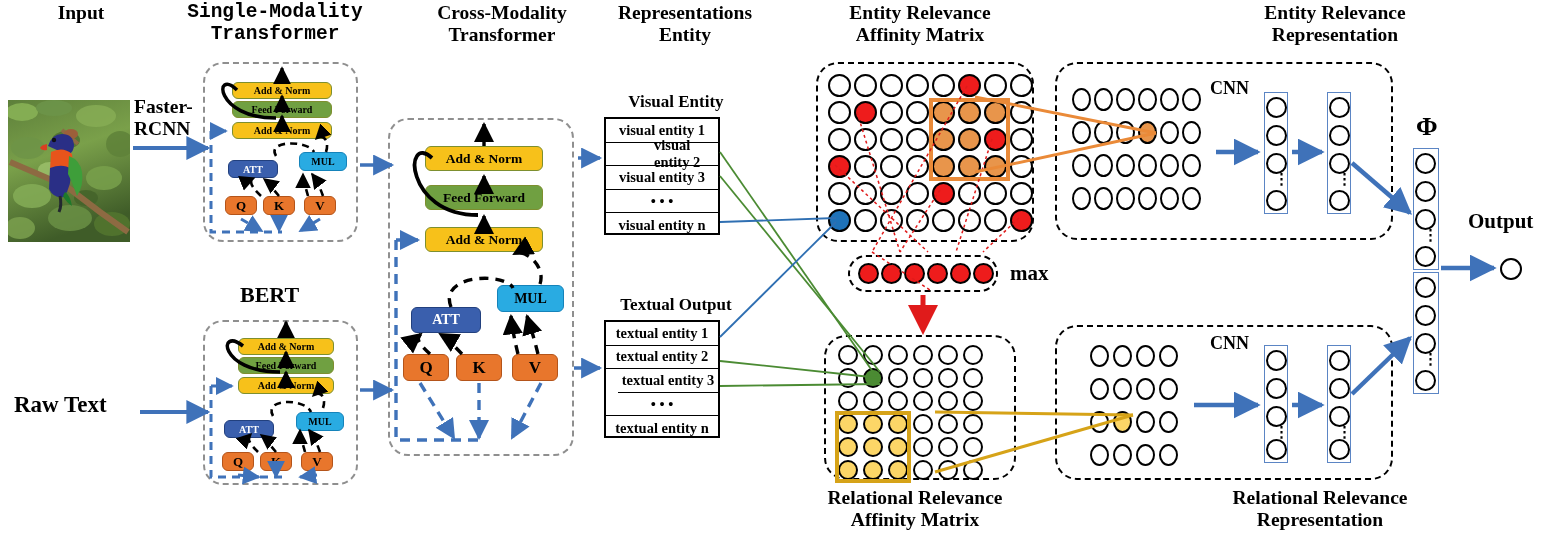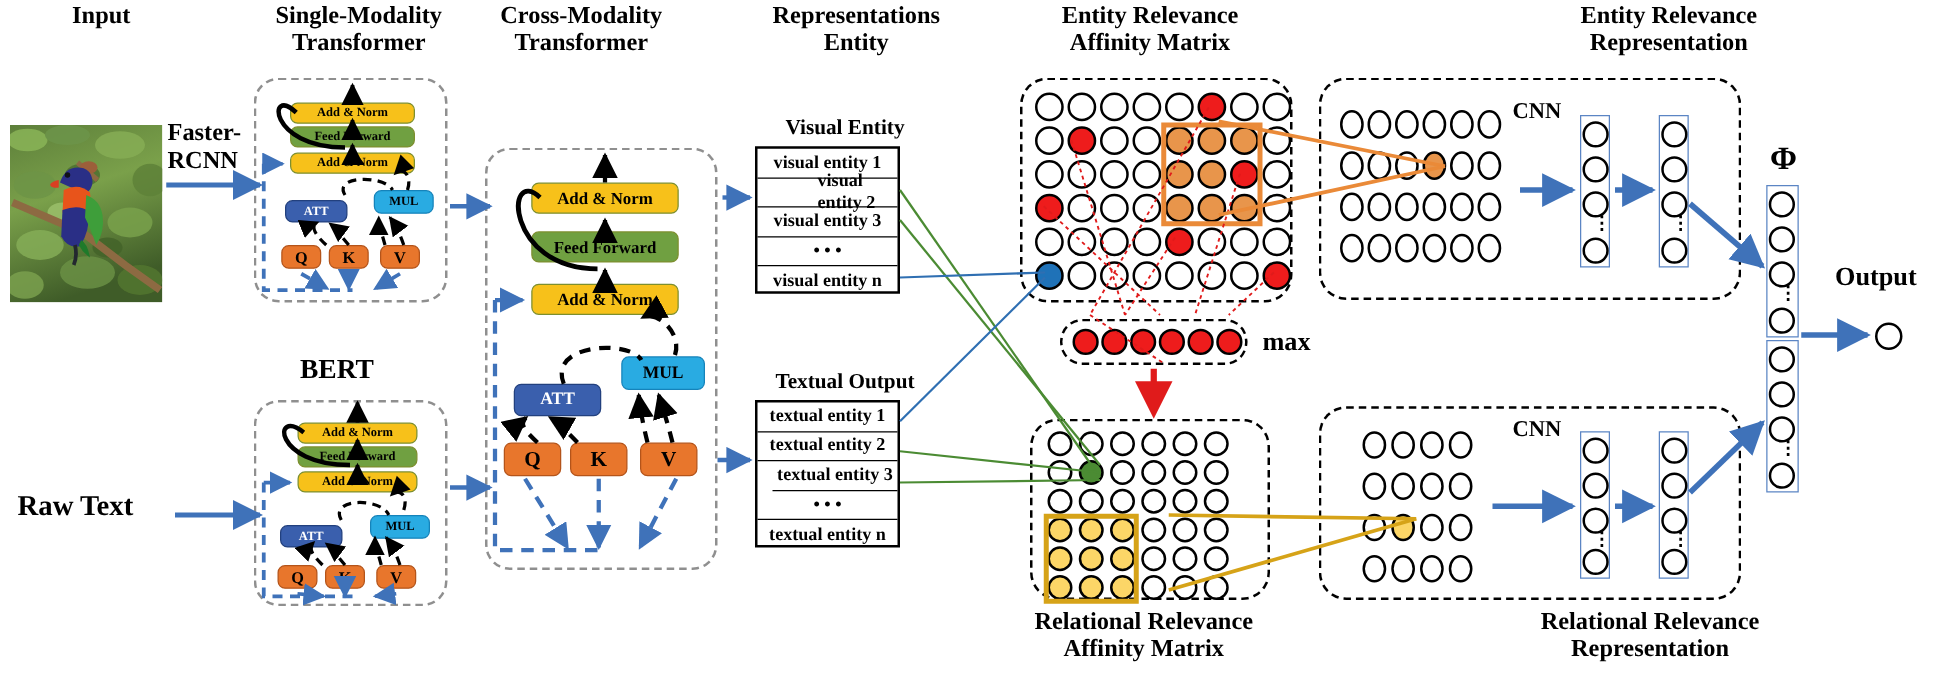--- a/index.html
+++ b/index.html
@@ -29,26 +29,26 @@
   .imgwrap{position:absolute;overflow:hidden;}
   .bigphi{font-weight:bold;font-size:26px;}
 </style>
 </head>
 <body>
 
 <div class="abs hdr" style="left:16px;top:2px;width:130px;">
   <div>Input</div>
 </div>
 
-<div class="abs hdr" style="left:187px;top:2px;width:200px;">
+<div class="abs hdr" style="left:175px;top:2px;width:200px;font-family:Liberation Mono, monospace;">
   <div>Single-Modality</div>
   <div>Transformer</div>
 </div>
 
-<div class="abs hdr" style="left:365px;top:2px;width:200px;">
+<div class="abs hdr" style="left:402px;top:2px;width:200px;">
   <div>Cross-Modality</div>
   <div>Transformer</div>
 </div>
 
 <div class="abs hdr" style="left:590px;top:2px;width:190px;">
   <div>Representations</div>
   <div>Entity</div>
 </div>
 
 <div class="abs hdr" style="left:800px;top:2px;width:240px;">

